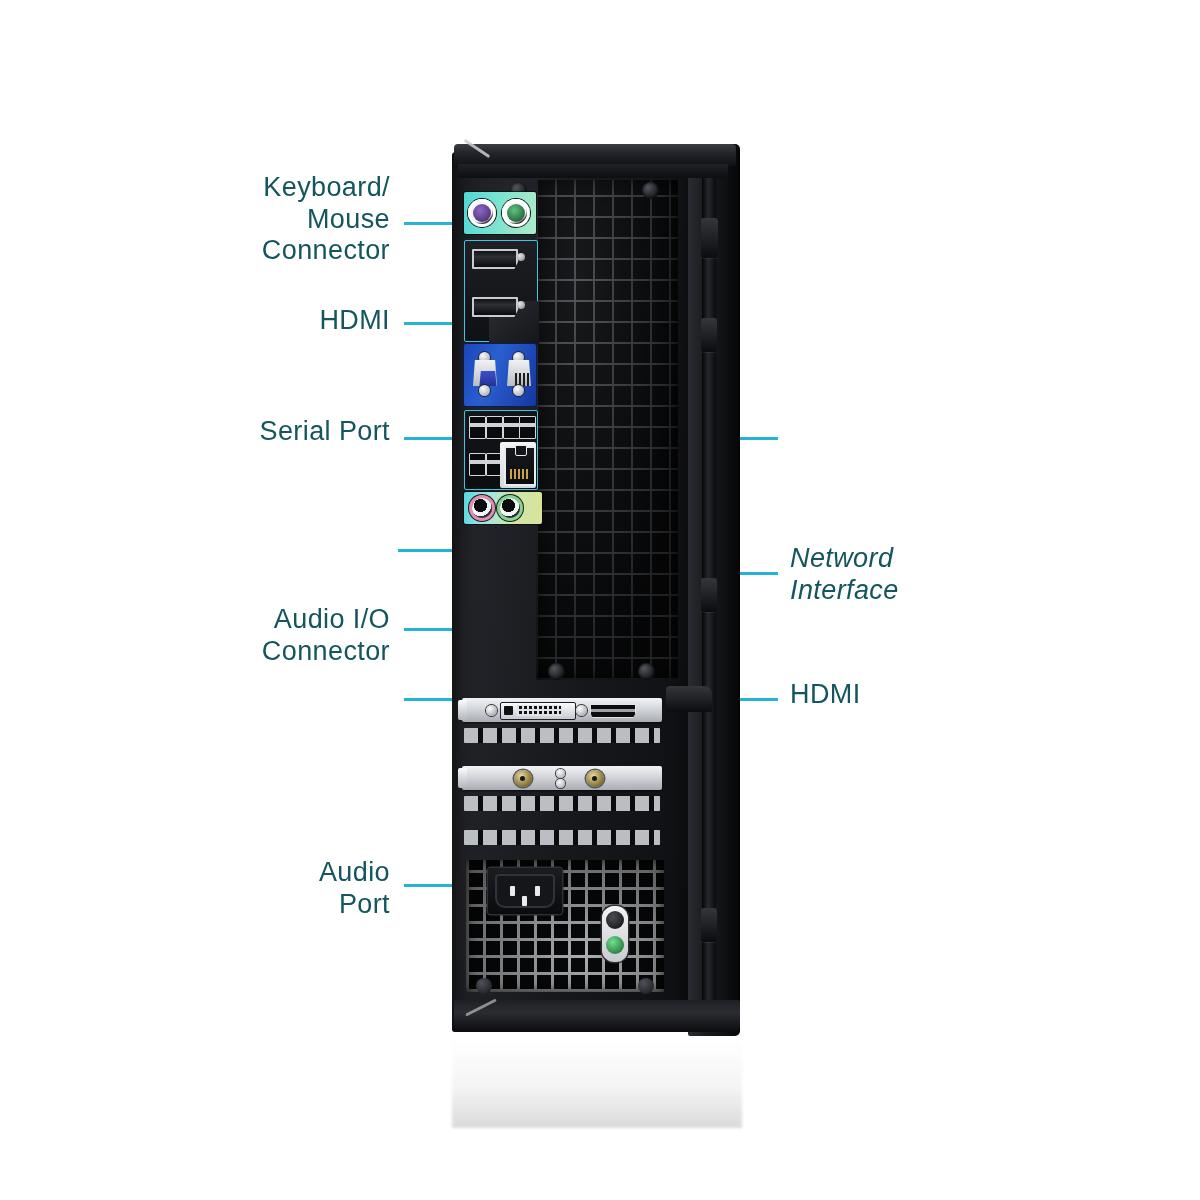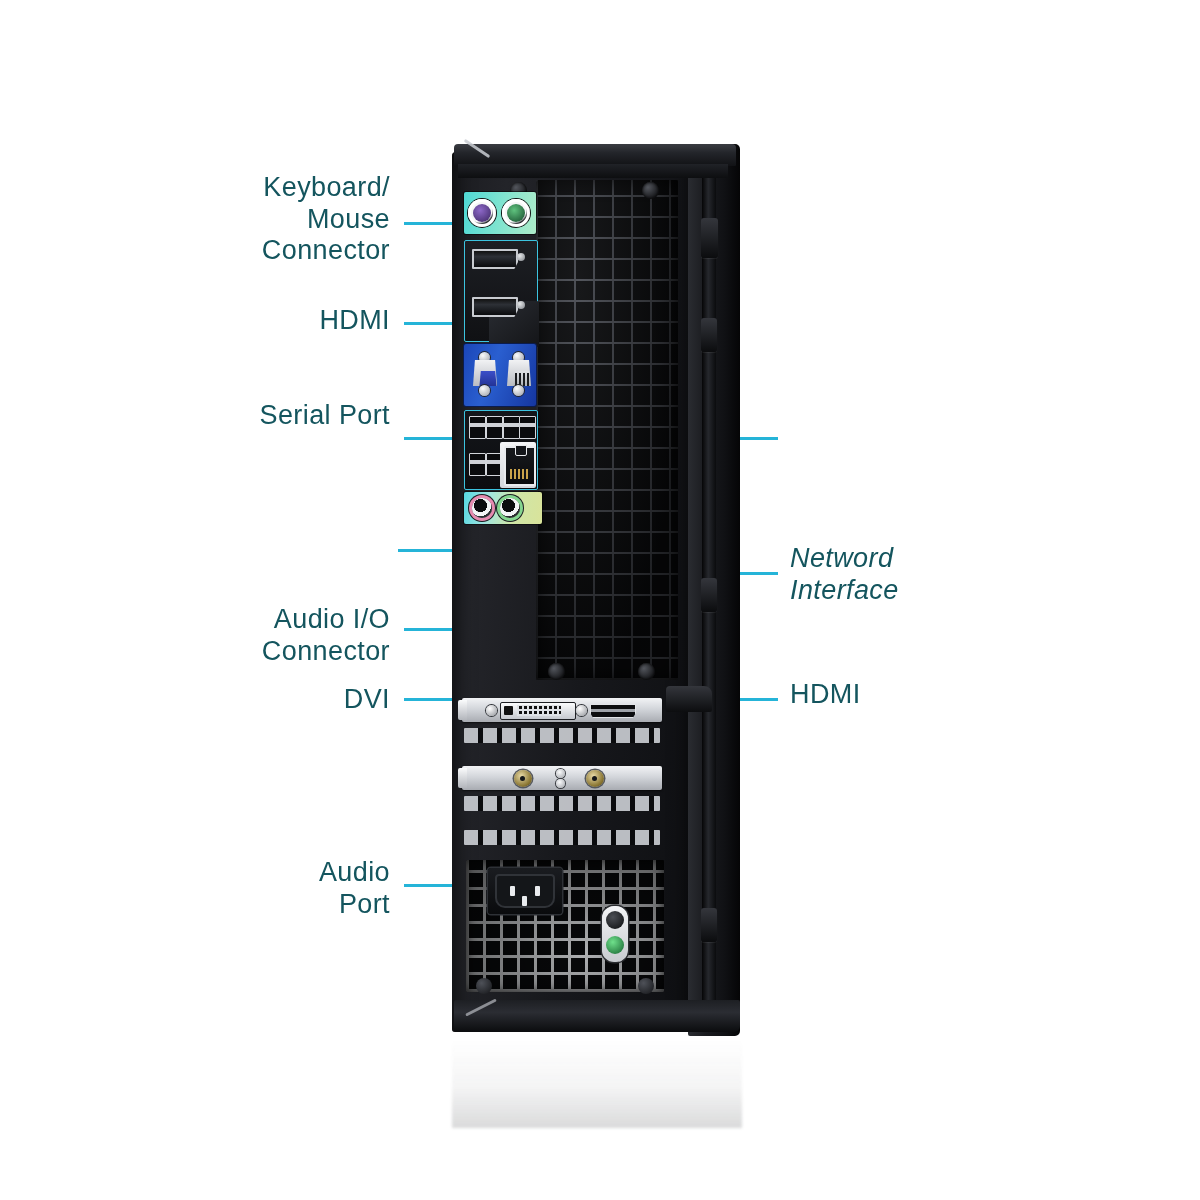--- a/index.html
+++ b/index.html
@@ -327,24 +327,23 @@
 </style>
 </head>
 <body>
 
 <div id="stage">
 
   <div class="callout right-al" style="left:130px;top:172px;width:260px;">Keyboard/
 Mouse
 Connector</div>
   <div class="callout right-al" style="left:190px;top:305px;width:200px;">HDMI</div>
-  <div class="callout right-al" style="left:150px;top:400px;width:240px;">Serial Port</div>
+  <div class="callout right-al" style="left:150px;top:416px;width:240px;">Serial Port</div>
   <div class="callout right-al" style="left:120px;top:604px;width:270px;">Audio I/O
 Connector</div>
-  <div class="callout right-al" style="left:190px;top:684px;width:200px;">DVI</div>
   <div class="callout right-al" style="left:160px;top:857px;width:230px;">Audio
 Port</div>
 
   <div class="callout left-al" style="left:790px;top:543px;width:250px;font-style:italic;">Netword
 Interface</div>
   <div class="callout left-al" style="left:790px;top:679px;width:200px;">HDMI</div>
 
   <div class="leader" style="left:404px;top:222px;width:64px;"></div>
   <div class="dot" style="left:462px;top:218px;"></div>
 

